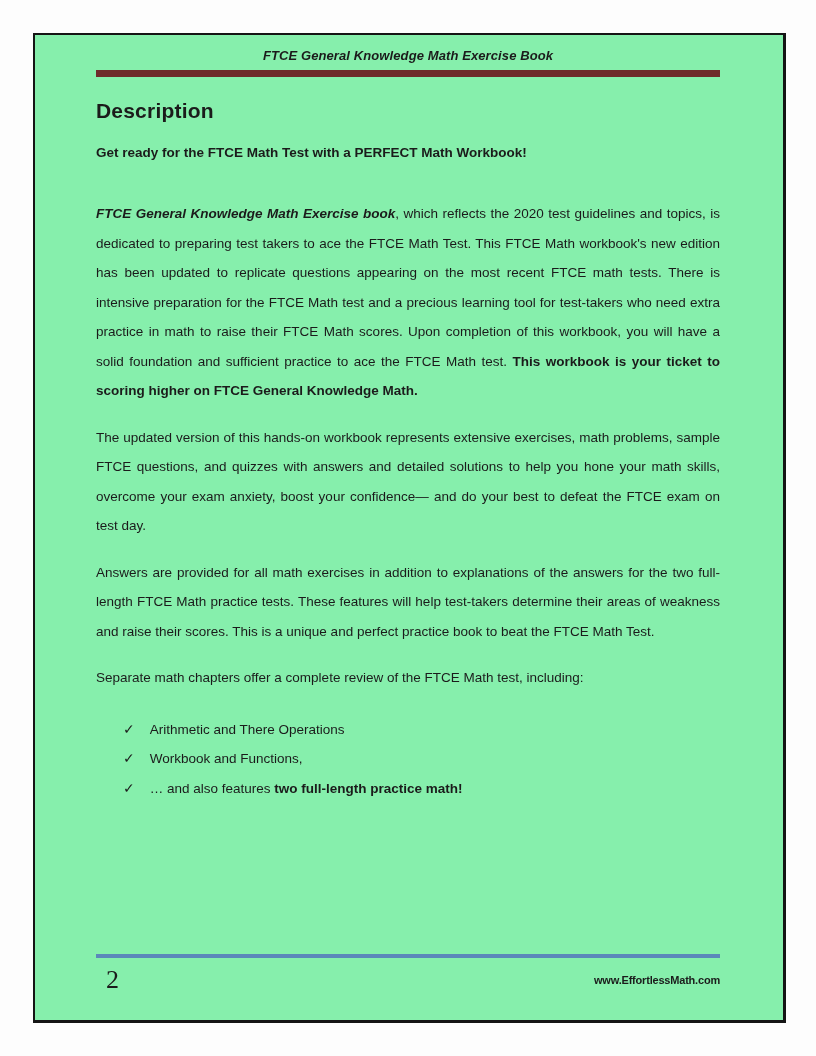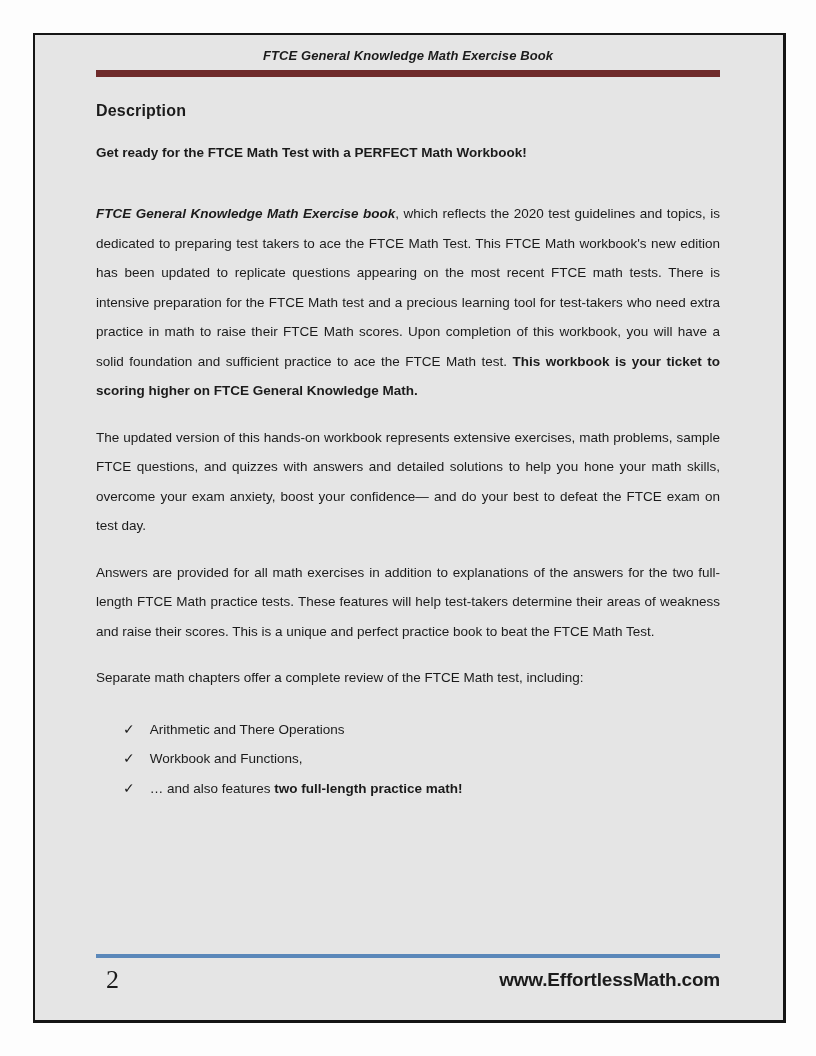--- a/index.html
+++ b/index.html
@@ -10,36 +10,36 @@
     color: #1b1b1b;
     position: relative;
   }
   .sheet {
     position: absolute;
     left: 33px; top: 33px;
     width: 753px; height: 990px;
     border: 2px solid #151515;
     border-right-width: 3px;
     border-bottom-width: 3px;
-    background: #e5e5e5;
+    background: #86efac;
   }
   .content { padding: 12px 63px 0 61px; }
 
   .running-title {
     text-align: center;
     font-size: 13px;
     font-weight: bold;
     font-style: italic;
     line-height: 17px;
     letter-spacing: 0.1px;
   }
   .header-rule { height: 7px; margin-top: 6px; }
 
   h1.section {
-    font-size: 16px;
+    font-size: 21px;
     font-weight: bold;
     line-height: 22px;
     margin-top: 23px;
     letter-spacing: 0.2px;
   }
   .subtitle {
     text-align: left;
     font-weight: bold;
     font-size: 13.5px;
     line-height: 16px;
@@ -81,21 +81,21 @@
     margin-top: 8px;
     height: 28px;
   }
   .pagenum {
     font-family: "Liberation Serif", serif;
     font-size: 26px;
     line-height: 28px;
     padding-left: 10px;
   }
   .site {
-    font-size: 19px;
+    font-size: 11px;
     font-weight: bold;
     letter-spacing: -0.2px;
     line-height: 20px;
     margin-left: 20px;
   }
 </style>
 </head>
 <body>
 
 <div class="sheet">

